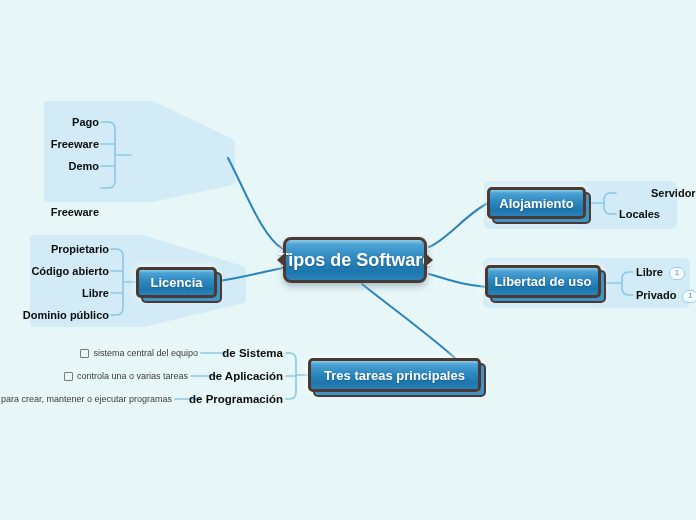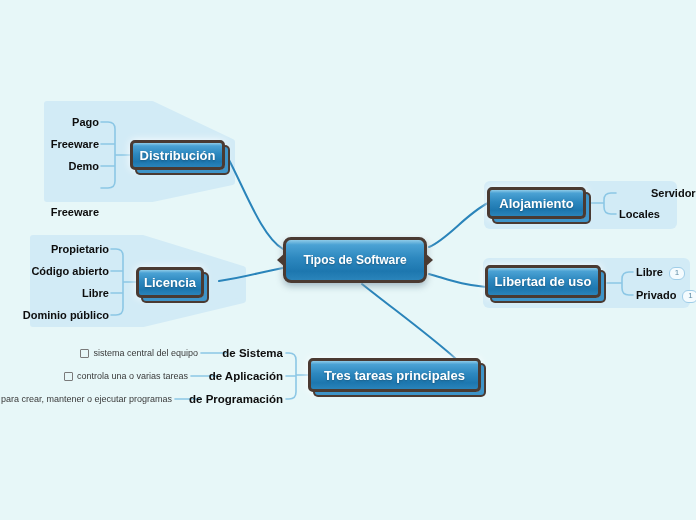--- a/index.html
+++ b/index.html
@@ -14,21 +14,21 @@
   .node{
     position:absolute;display:flex;align-items:center;justify-content:center;
     box-sizing:border-box;
     background:linear-gradient(180deg,#8ecbe8 0%,#4ba2d4 12%,#2d88bf 45%,#1d77af 78%,#2a84ba 100%);
     border:3px solid #4a3a32;border-radius:5px;
     color:#ffffff;font-weight:bold;text-shadow:0 1px 2px rgba(0,0,0,.28);
     box-shadow:5px 5px 0 -2px #3e94c8, 5px 5px 0 0 #4a3a32, 0 0 9px rgba(255,255,255,.9);
     cursor:pointer;white-space:nowrap;
   }
   .node-central{
-    border-radius:8px;font-size:12px;
+    border-radius:8px;font-size:18px;
     box-shadow:0 3px 7px rgba(10,60,90,.35), 0 0 9px rgba(255,255,255,.9);
   }
   .node-central::before{
     content:'';position:absolute;left:-9px;top:50%;transform:translateY(-50%);
     border-top:8px solid transparent;border-bottom:8px solid transparent;
     border-right:9px solid #4a3a32;
   }
   .node-central::after{
     content:'';position:absolute;right:-9px;top:50%;transform:translateY(-50%);
     border-top:8px solid transparent;border-bottom:8px solid transparent;
@@ -88,24 +88,21 @@
       <path d="M201,353 H226"></path>
       <path d="M191,376 H216"></path>
       <path d="M175,399 H201"></path>
     </g>
   </svg>
 
   <div class="node node-central" style="left:283px;top:237px;width:144px;height:46px;">
     <span>Tipos de Software</span>
   </div>
 
-  <div class="node" style="left:130px;top:140px;width:95px;height:30px;font-size:13px;">
-    <span>Distribución</span>
-  </div>
-  <div class="node" style="left:136px;top:267px;width:68px;height:31px;font-size:13px;">
+  <div class="node" style="left:136px;top:267px;width:81px;height:31px;font-size:13px;">
     <span>Licencia</span>
   </div>
   <div class="node" style="left:485px;top:265px;width:116px;height:33px;font-size:13px;">
     <span>Libertad de uso</span>
   </div>
   <div class="node" style="left:487px;top:187px;width:99px;height:32px;font-size:13px;">
     <span>Alojamiento</span>
   </div>
   <div class="node" style="left:308px;top:358px;width:173px;height:34px;font-size:13px;">
     <span>Tres tareas principales</span>

